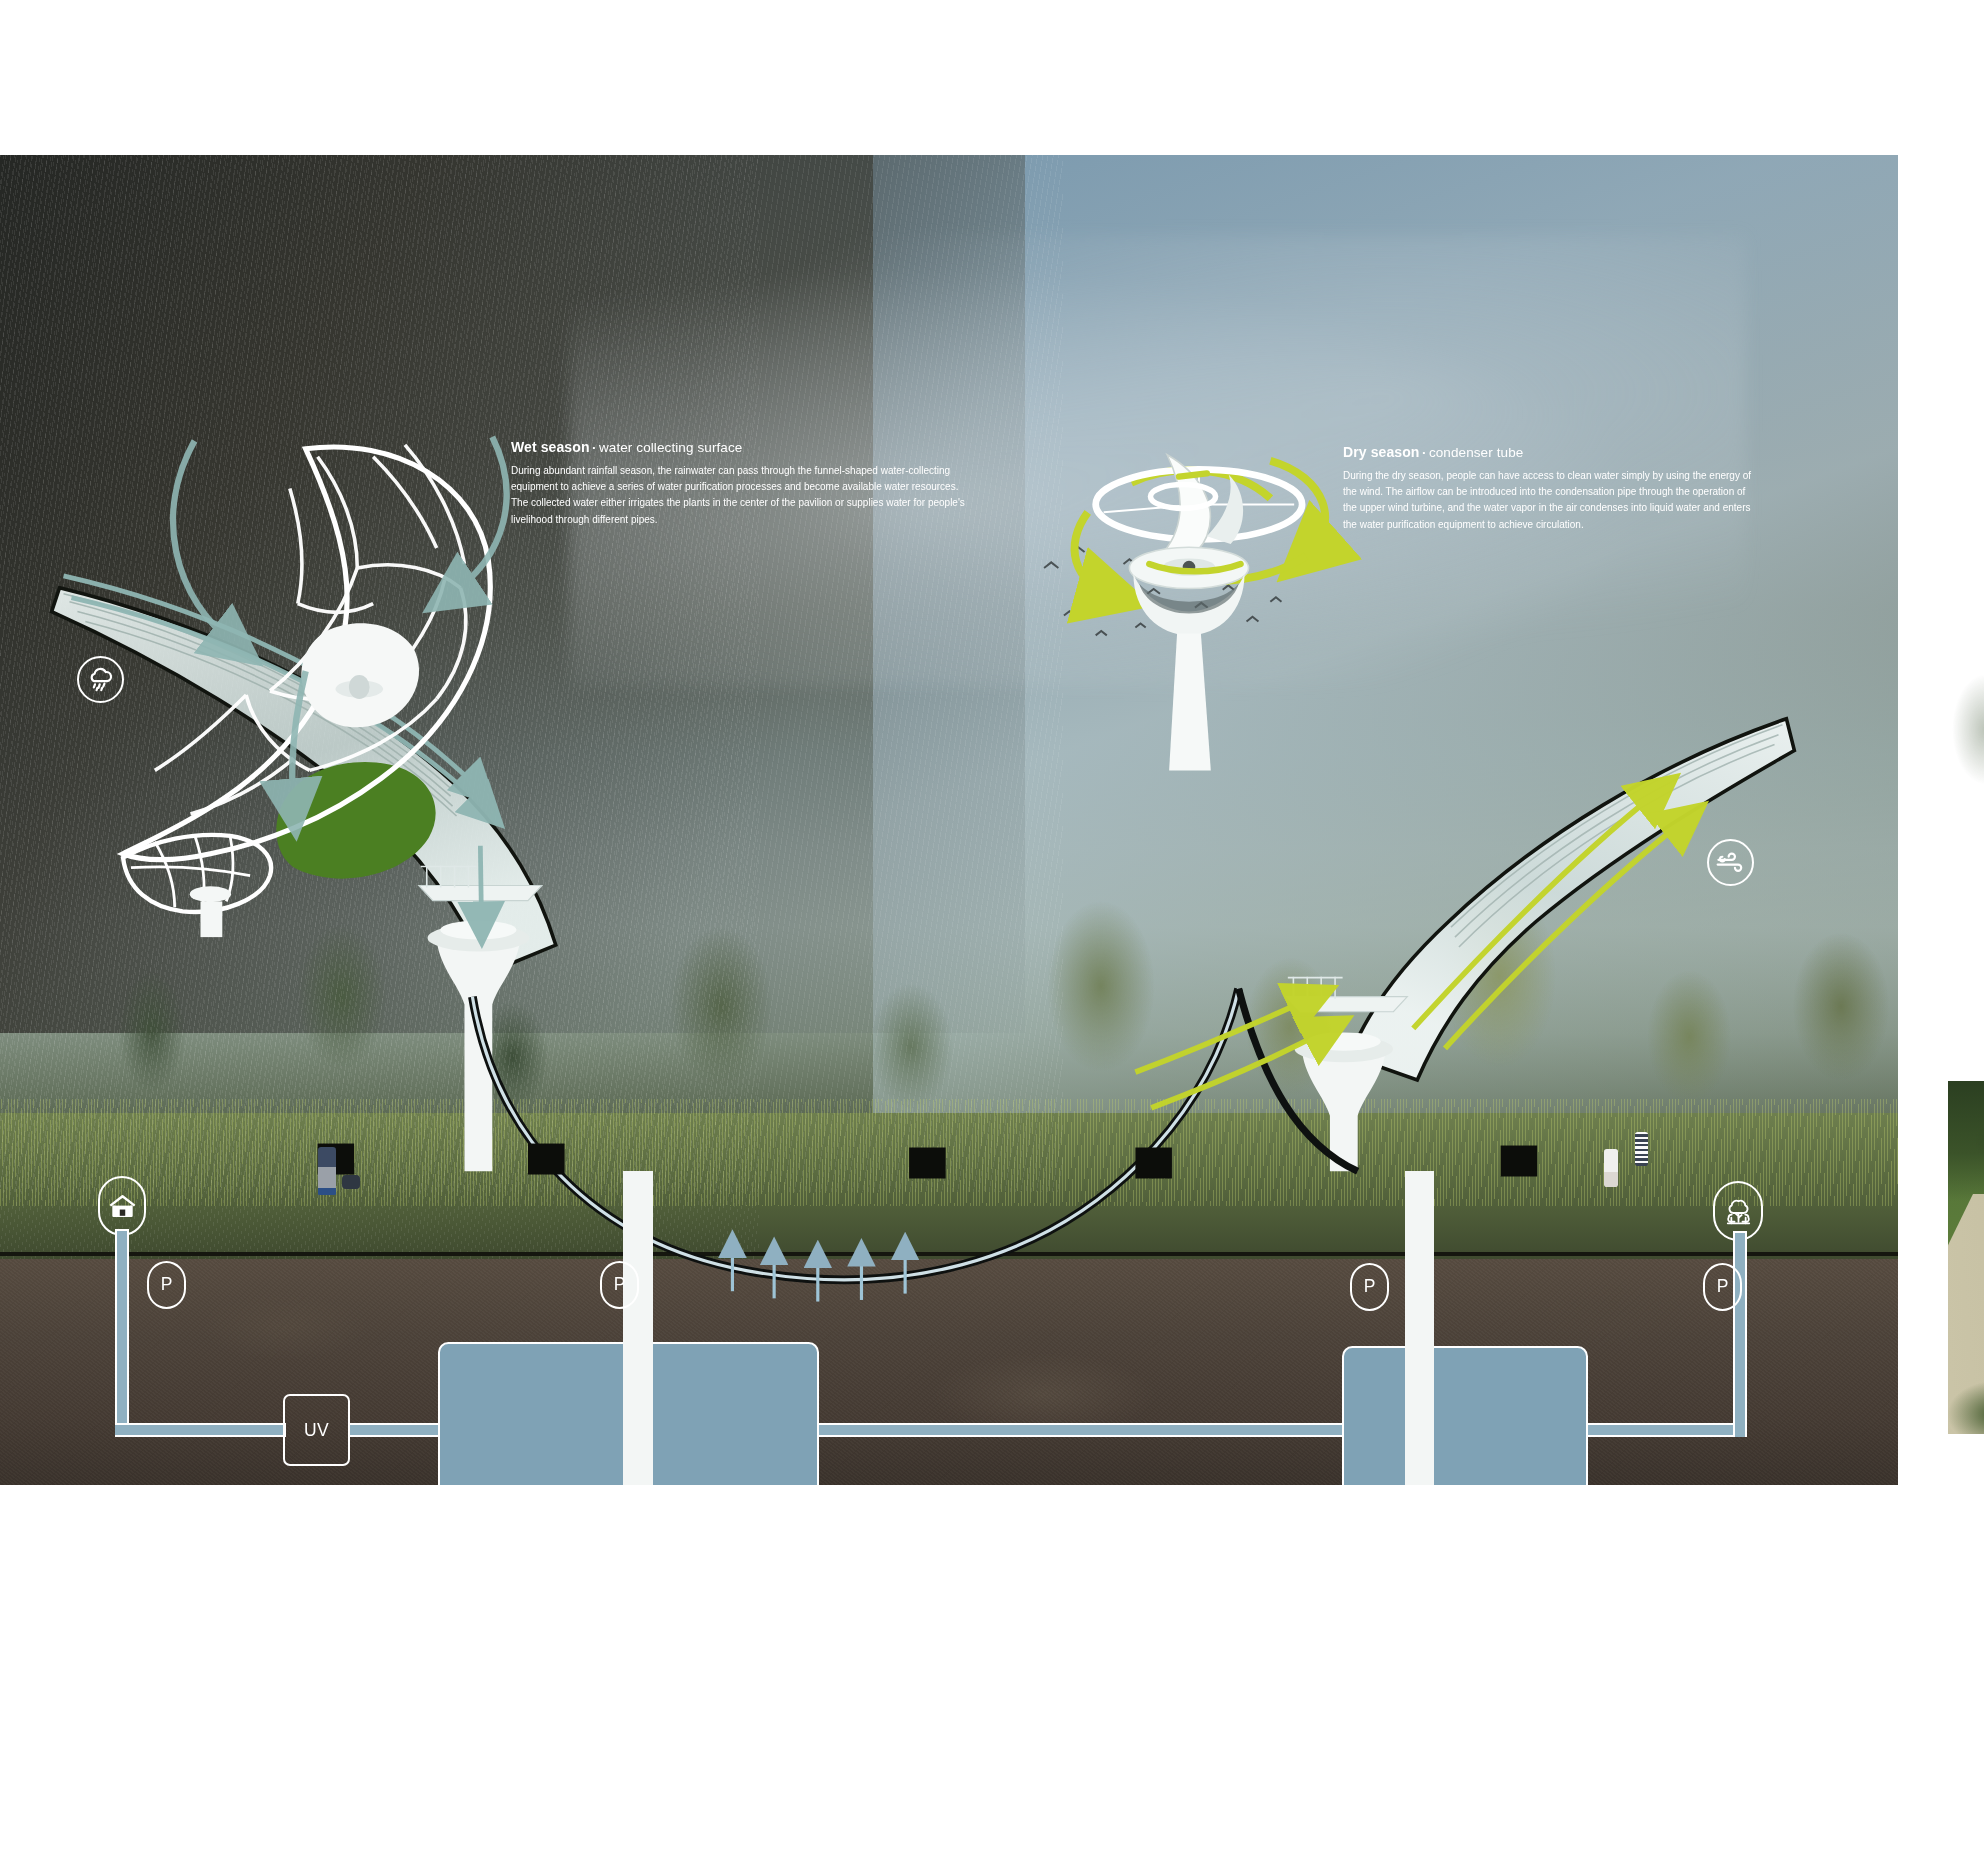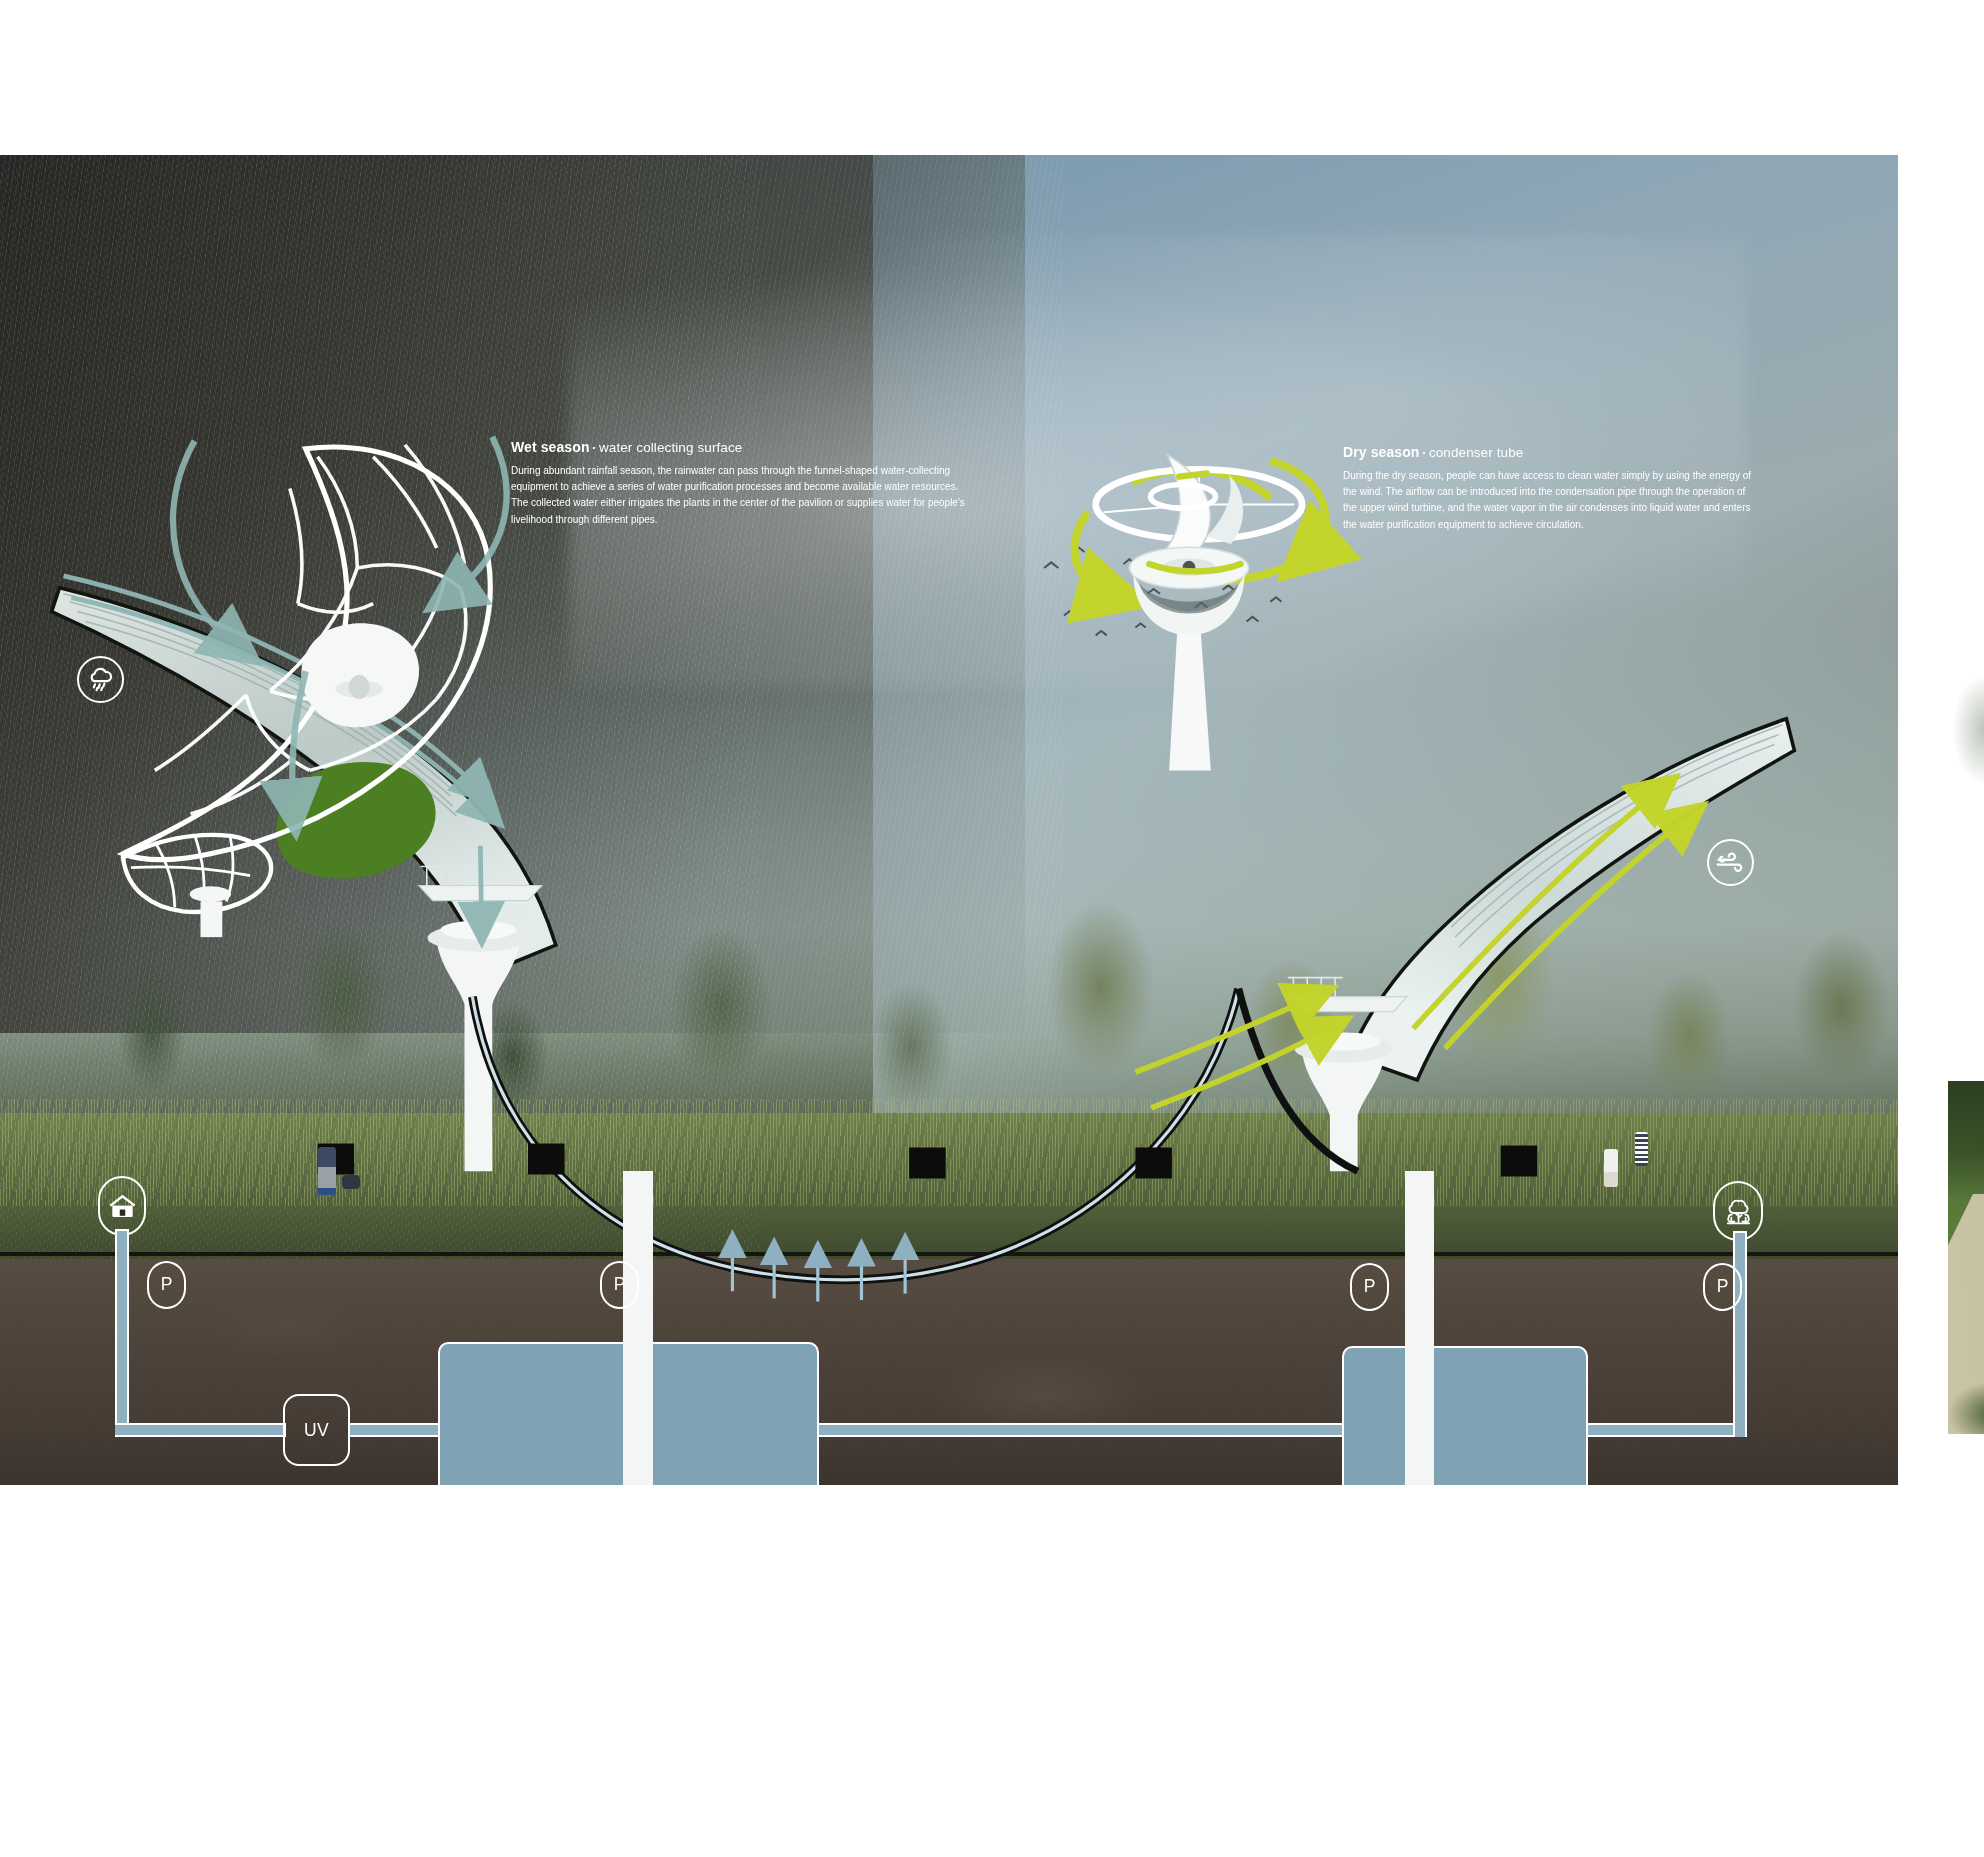--- a/index.html
+++ b/index.html
@@ -118,21 +118,21 @@
   .badge svg{ display:block; }
 
   .pin{
     position:absolute; border:2.8px solid #fff; border-radius:50%;
     display:flex; align-items:center; justify-content:center;
     color:#fff;
   }
   .pin-txt{ font-size:17.5px; font-weight:400; line-height:1; }
 
   .uvbox{
-    position:absolute; border:2.8px solid #fff; border-radius:16px;
+    position:absolute; border:2.8px solid #fff; border-radius:7px;
     display:flex; align-items:center; justify-content:center;
     color:#fff; font-size:17.5px; letter-spacing:0.4px;
     background:transparent;
   }
 
   .cistern{
     position:absolute; background:#7fa2b5; border:2.8px solid #fff; border-radius:10.3px;
   }
   .pipe-out{ position:absolute; border:2px solid #fff; background:#8fb0c1; }
 

